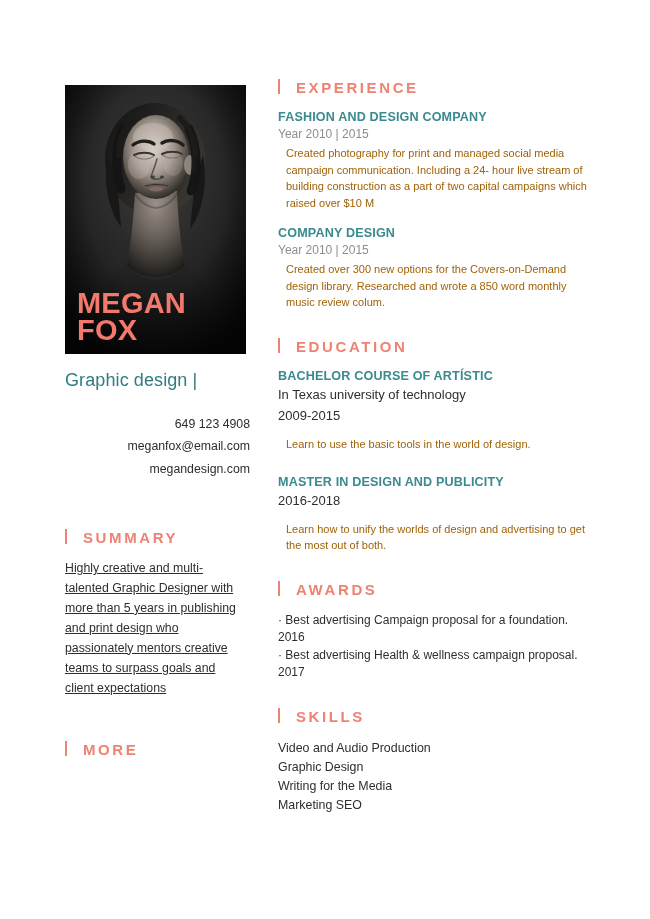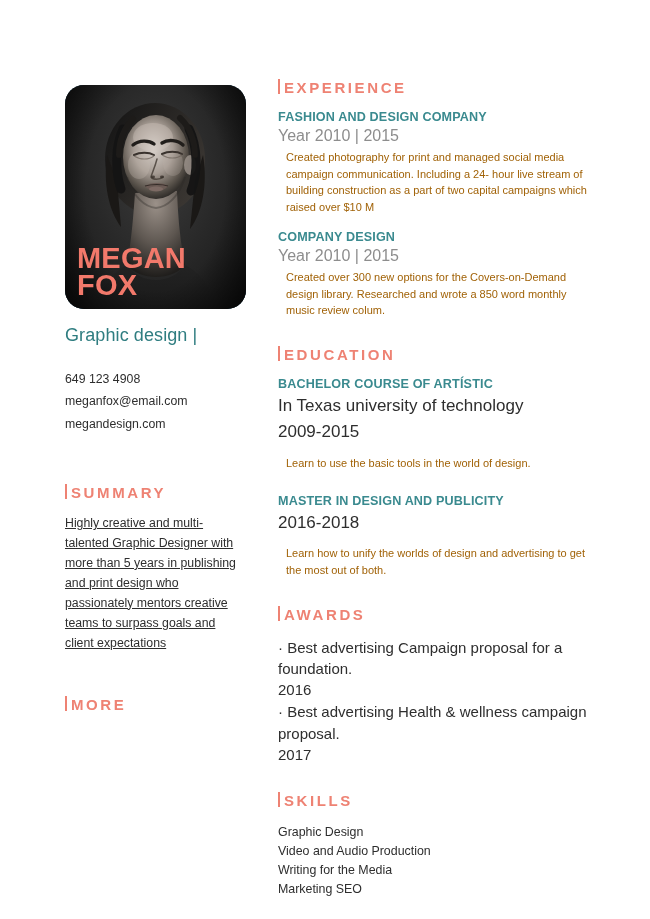--- a/index.html
+++ b/index.html
@@ -27,24 +27,23 @@
   .left-col {
     position: absolute;
     left: 65px;
     top: 85px;
     width: 185px;
   }
 
   .photo-card {
     position: relative;
     width: 181px;
-    height: 224px;
+    height: 269px;
     background: #0c4a6e;
     overflow: hidden;
-    border-radius: 19px;
   }
 
   .photo-card .portrait-svg {
     position: absolute;
     left: 0;
     top: 0;
     width: 181px;
     height: 269px;
     display: block;
   }
@@ -69,28 +68,29 @@
     font-size: 18px;
     color: #2f7d80;
     letter-spacing: 0.1px;
   }
 
   .contact-block {
     margin-top: 22px;
     font-size: 12.3px;
     line-height: 1.82;
     color: #2e2e2e;
+    text-align: right;
   }
   .contact-block div { white-space: nowrap; }
 
   
   .sec-head {
     display: flex;
     align-items: baseline;
-    gap: 4px;
+    gap: 16px;
     color: #ee8273;
     font-size: 15px;
     font-weight: bold;
     letter-spacing: 2.6px;
   }
   .sec-head .bar {
     display: inline-block;
     width: 2px;
     height: 15px;
     background: #ee8273;
@@ -125,41 +125,41 @@
   .entry:first-of-type { margin-top: 16px; }
 
   .entry-title {
     font-size: 12.6px;
     font-weight: bold;
     color: #3a8a8f;
     letter-spacing: 0.15px;
   }
   .entry-meta {
     margin-top: 3px;
-    font-size: 16px;
+    font-size: 12px;
     color: #8d8d8d;
   }
   .entry-sub {
     margin-top: 3px;
-    font-size: 17px;
+    font-size: 13px;
     color: #2e2e2e;
     line-height: 1.38;
   }
   .entry-desc {
     margin-top: 4px;
     font-size: 11px;
     line-height: 1.52;
     color: #a16207;
     margin-left: 8px;
   }
   .entry-desc.spaced { margin-top: 11px; }
 
   .award-list {
     margin-top: 14px;
-    font-size: 15px;
+    font-size: 12px;
     line-height: 1.42;
     color: #2e2e2e;
   }
   .award-item + .award-item { margin-top: 1px; }
   .award-text::before { content: "· "; }
 
   .skills-list {
     margin-top: 14px;
     font-size: 12.4px;
     line-height: 1.53;
@@ -341,21 +341,21 @@
         </div>
       </div>
     </div>
 
     <div class="r-section">
       <div class="sec-head">
         <span class="bar"></span>
         <span>SKILLS</span>
       </div>
       <div class="skills-list">
+        <div>Video and Audio Production</div>
         <div>Graphic Design</div>
-        <div>Video and Audio Production</div>
         <div>Writing for the Media</div>
         <div>Marketing SEO</div>
       </div>
     </div>
 
   </div>
 </div>
 
 </body></html>

